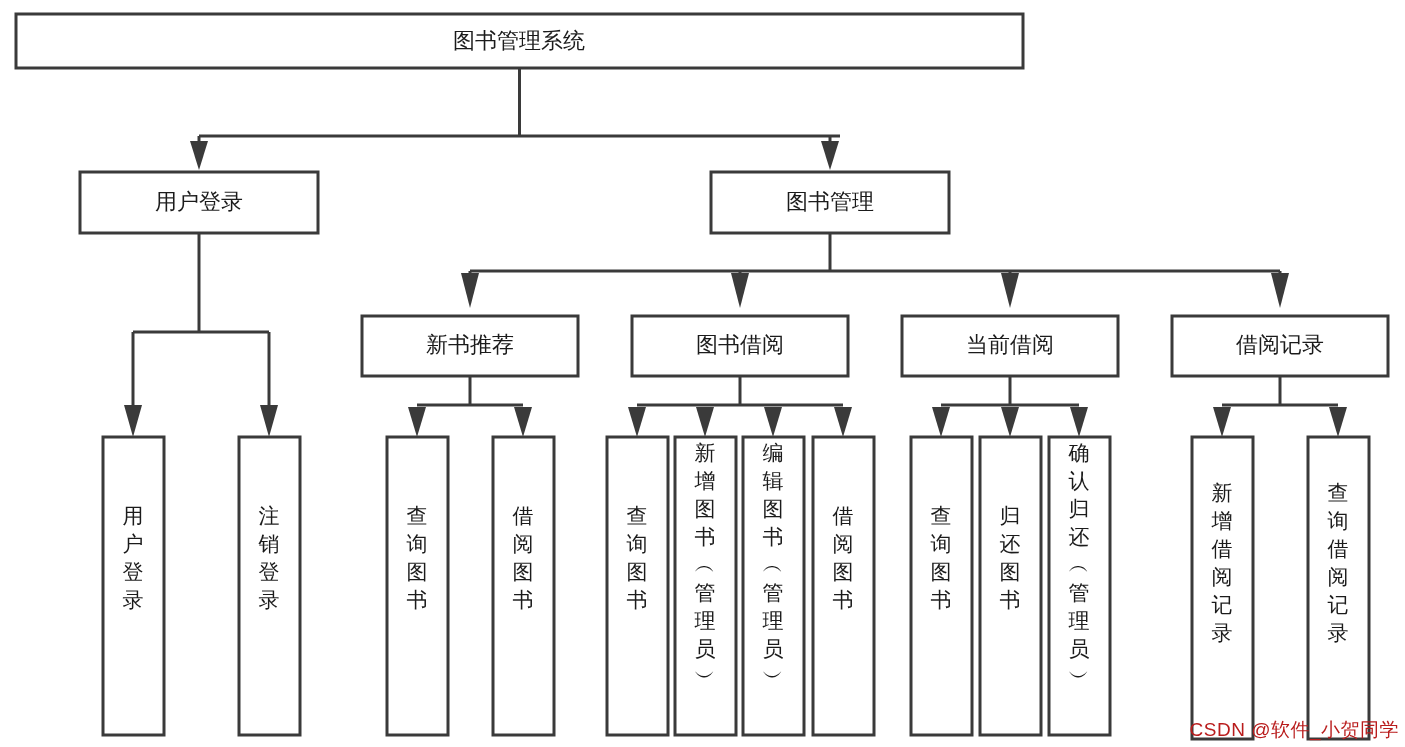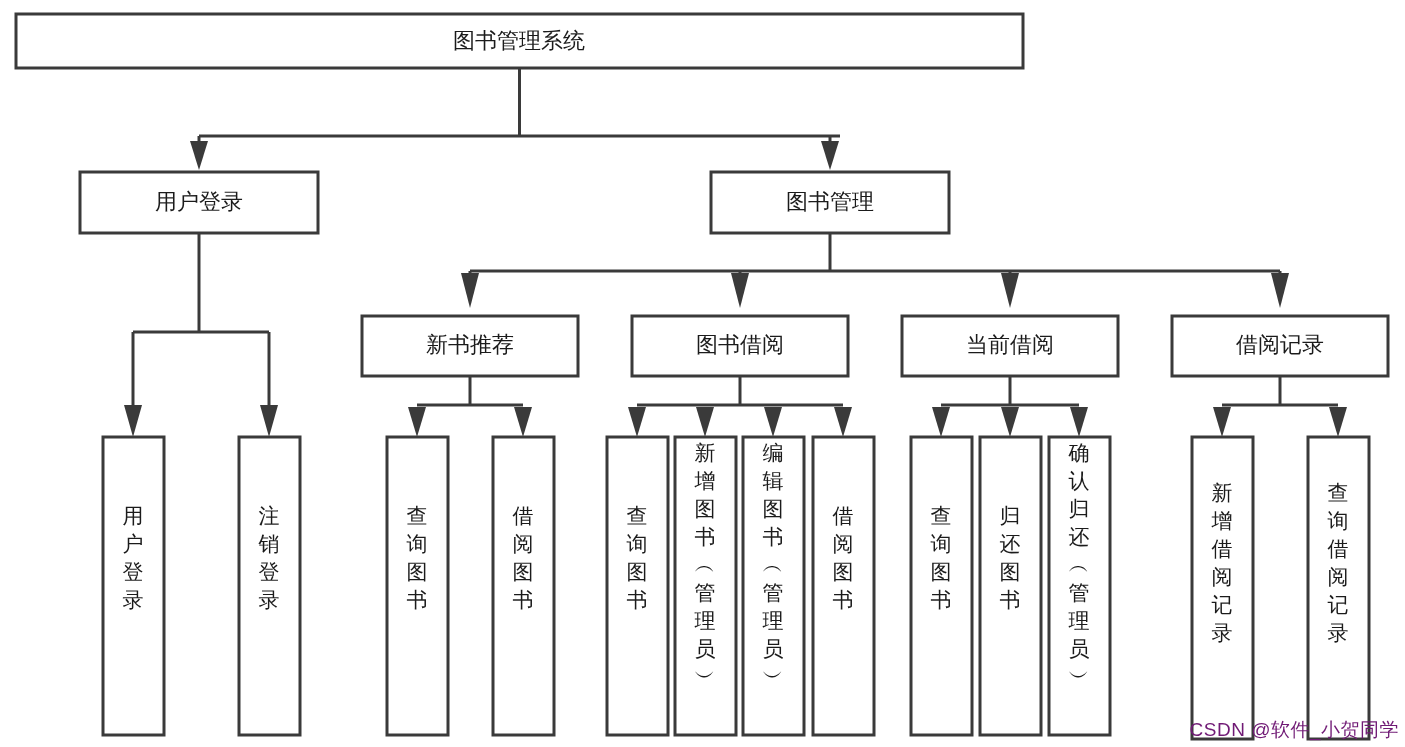--- a/index.html
+++ b/index.html
@@ -52,21 +52,21 @@
   .arrow-head {
     fill: #3a3a3a;
     stroke: none;
   }
   .watermark {
     position: absolute;
     right: 6px;
     bottom: 4px;
     font-family: "Liberation Sans", "DejaVu Sans", sans-serif;
     font-size: 19px;
-    color: #701a75;
+    color: #b91c1c;
     letter-spacing: 0.5px;
     white-space: nowrap;
     pointer-events: none;
   }
 </style>
 </head>
 <body>
 
 <div id="diagram-root">
   <svg class="diagram" viewBox="0 0 1405 747" xmlns="http://www.w3.org/2000/svg">

